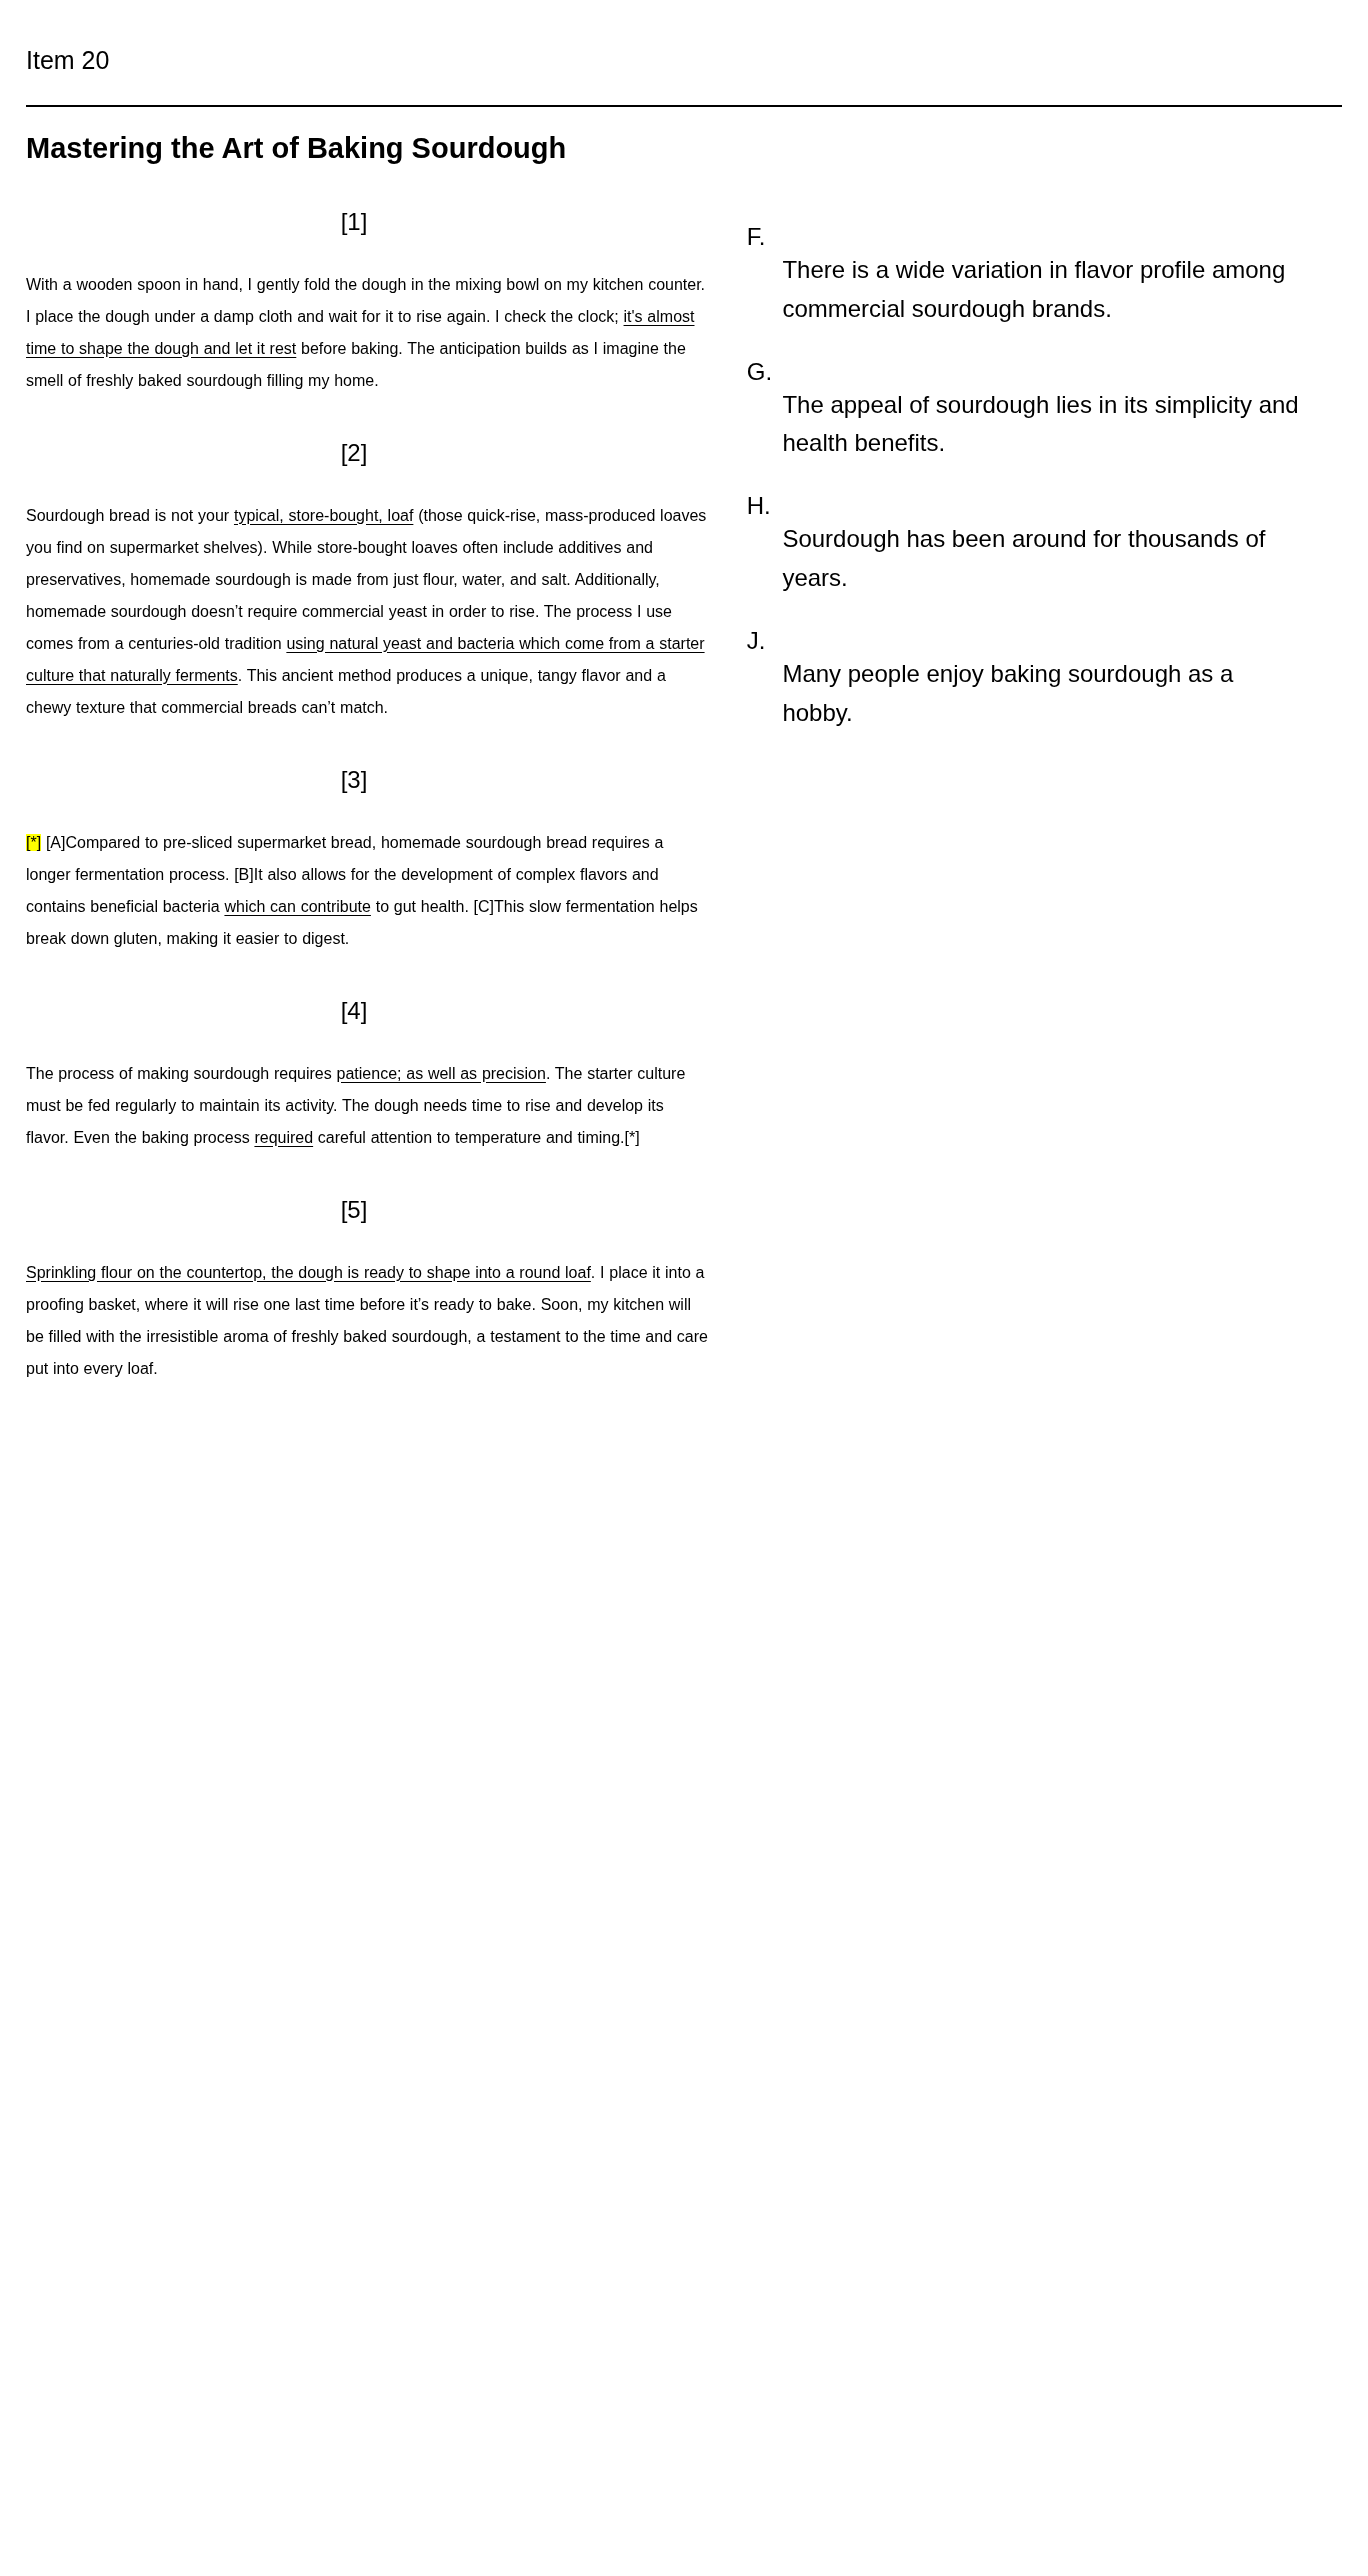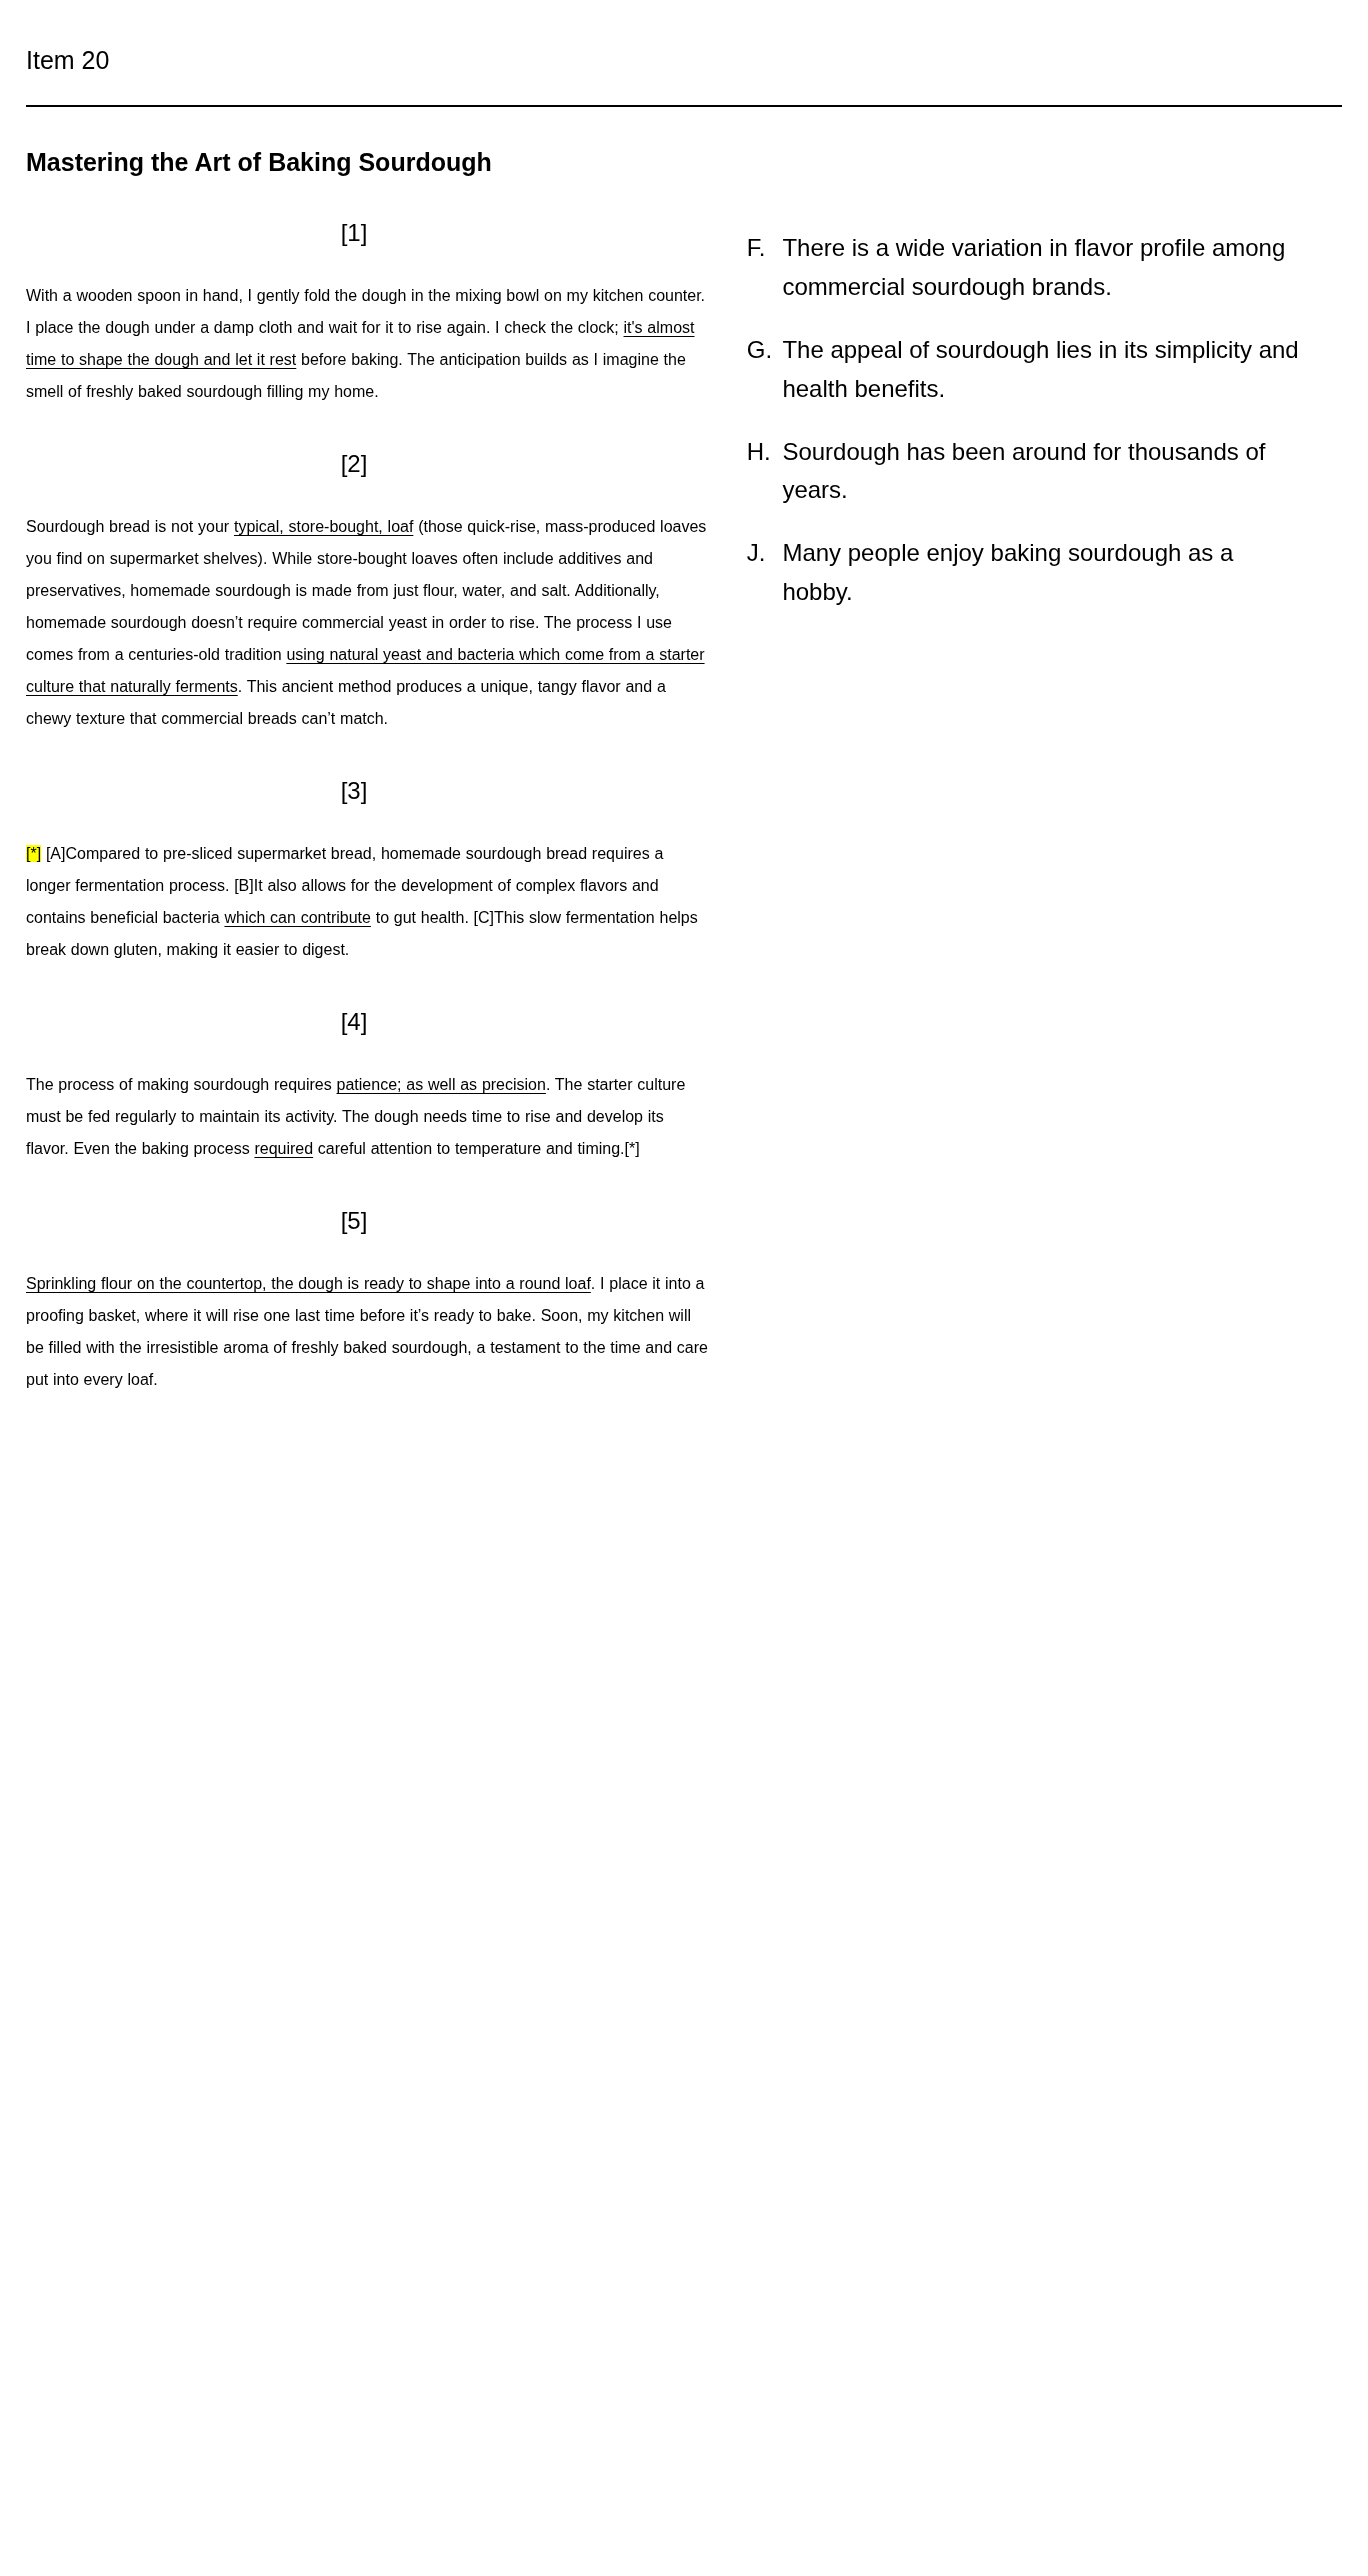--- a/index.html
+++ b/index.html
@@ -32,22 +32,22 @@
   }
 
   .rule {
     margin: 30px 26px 0 26px;
     border: 0;
     border-top: 2.8px solid #000;
     height: 0;
   }
 
   .passage-title {
-    padding: 40px 0 0 26px;
-    font-size: 25px;
+    padding: 24px 0 0 26px;
+    font-size: 29px;
     font-weight: bold;
     line-height: 1.2;
   }
 
   
   .body-columns {
     display: flex;
     align-items: flex-start;
     padding: 41px 26px 0 26px;
     box-sizing: border-box;
@@ -110,20 +110,21 @@
     max-width: 567px;
   }
   .choice-letter {
     flex: 0 0 auto;
     width: 43px;
     padding-left: 7.4px;
     box-sizing: border-box;
   }
   .choice-text {
     flex: 1 1 auto;
+    margin-top: 33px;
   }
 </style>
 </head>
 <body>
 
 <div class="page">
 
   <div class="item-header">Item 20</div>
 
   <hr class="rule">

